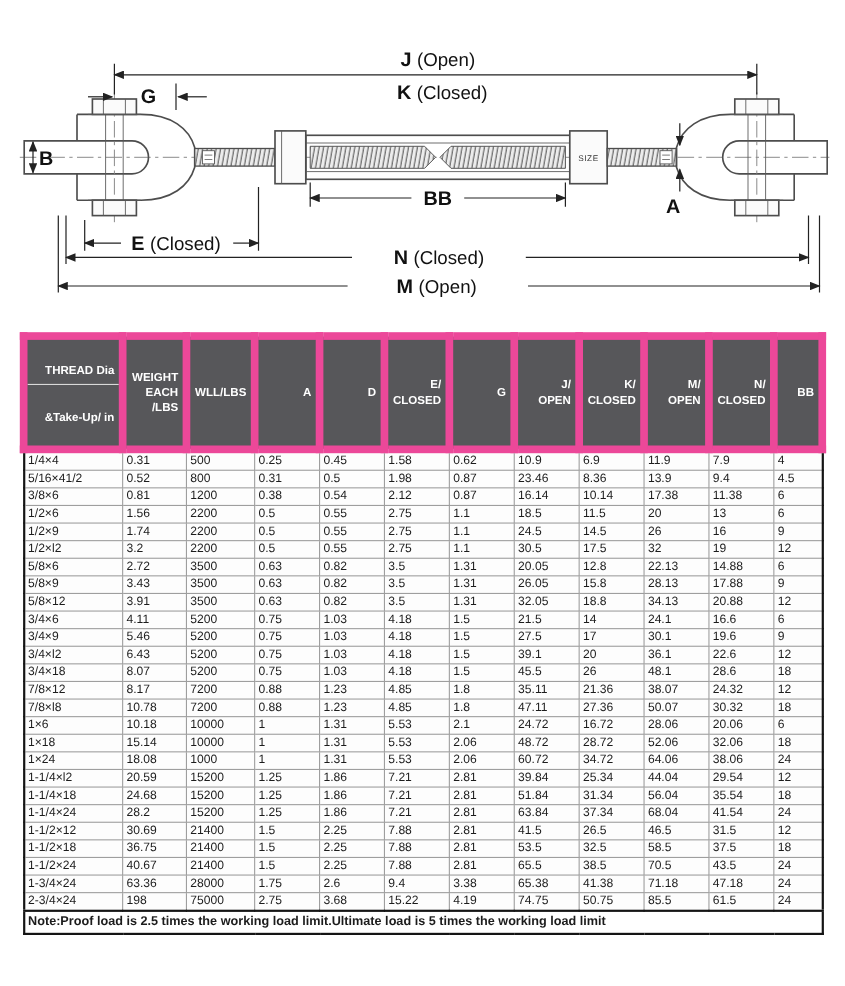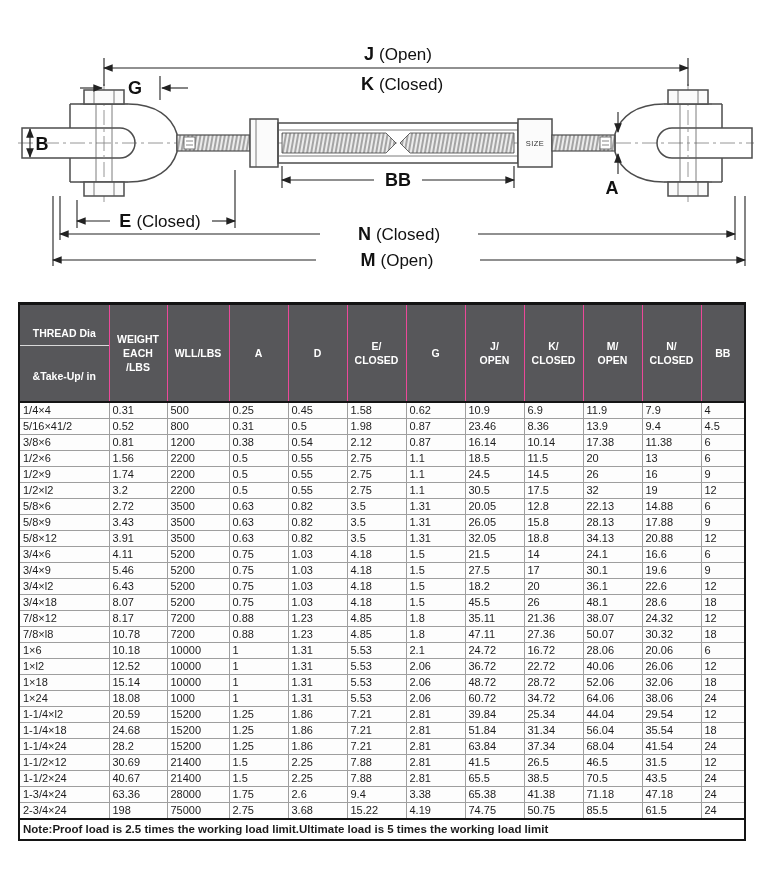--- a/index.html
+++ b/index.html
@@ -24,22 +24,22 @@
   .size-text{font-size:7.5px;fill:#333;letter-spacing:.5px;}
   
   .table-wrap{margin:4px 0 0 18px;}
   table{
     border-collapse:collapse;table-layout:fixed;width:727px;
     border:2px solid var(--frame-line,#141414);border-top-width:3px;
   }
   thead tr{height:62px;}
   th{
     background:var(--header-bg,#57575a);color:var(--header-text,#ffffff);
-    font-size:10.5px;font-weight:bold;text-align:center;
-    padding:2px 4px;border:1px solid #ec4899;
+    font-size:10.5px;font-weight:bold;text-align:right;
+    padding:2px 4px;border:7px solid #ec4899;
     vertical-align:middle;white-space:pre-line;line-height:1.35;
   }
   th.th-split{padding:0;vertical-align:top;}
   .th-top{padding:7px 4px 5px 4px;border-bottom:1px solid #d9d9d9;}
   .th-bot{padding:8px 4px 4px 4px;}
   thead{border-bottom:2px solid var(--frame-line,#141414);}
   td{
     font-size:11px;background:var(--cell-bg,#fdfdfd);
     border:1px solid var(--grid-line,#9e9e9e);
     height:15px;line-height:15px;padding:0 3px;
@@ -354,21 +354,21 @@
           <td>9</td>
         </tr>
         <tr>
           <td>3/4×l2</td>
           <td>6.43</td>
           <td>5200</td>
           <td>0.75</td>
           <td>1.03</td>
           <td>4.18</td>
           <td>1.5</td>
-          <td>18.2</td>
+          <td>39.1</td>
           <td>20</td>
           <td>36.1</td>
           <td>22.6</td>
           <td>12</td>
         </tr>
         <tr>
           <td>3/4×18</td>
           <td>8.07</td>
           <td>5200</td>
           <td>0.75</td>
@@ -417,34 +417,20 @@
           <td>1.31</td>
           <td>5.53</td>
           <td>2.1</td>
           <td>24.72</td>
           <td>16.72</td>
           <td>28.06</td>
           <td>20.06</td>
           <td>6</td>
         </tr>
         <tr>
-          <td>1×l2</td>
-          <td>12.52</td>
-          <td>10000</td>
-          <td>1</td>
-          <td>1.31</td>
-          <td>5.53</td>
-          <td>2.06</td>
-          <td>36.72</td>
-          <td>22.72</td>
-          <td>40.06</td>
-          <td>26.06</td>
-          <td>12</td>
-        </tr>
-        <tr>
           <td>1×18</td>
           <td>15.14</td>
           <td>10000</td>
           <td>1</td>
           <td>1.31</td>
           <td>5.53</td>
           <td>2.06</td>
           <td>48.72</td>
           <td>28.72</td>
           <td>52.06</td>
@@ -515,20 +501,34 @@
           <td>2.25</td>
           <td>7.88</td>
           <td>2.81</td>
           <td>41.5</td>
           <td>26.5</td>
           <td>46.5</td>
           <td>31.5</td>
           <td>12</td>
         </tr>
         <tr>
+          <td>1-1/2×18</td>
+          <td>36.75</td>
+          <td>21400</td>
+          <td>1.5</td>
+          <td>2.25</td>
+          <td>7.88</td>
+          <td>2.81</td>
+          <td>53.5</td>
+          <td>32.5</td>
+          <td>58.5</td>
+          <td>37.5</td>
+          <td>18</td>
+        </tr>
+        <tr>
           <td>1-1/2×24</td>
           <td>40.67</td>
           <td>21400</td>
           <td>1.5</td>
           <td>2.25</td>
           <td>7.88</td>
           <td>2.81</td>
           <td>65.5</td>
           <td>38.5</td>
           <td>70.5</td>

